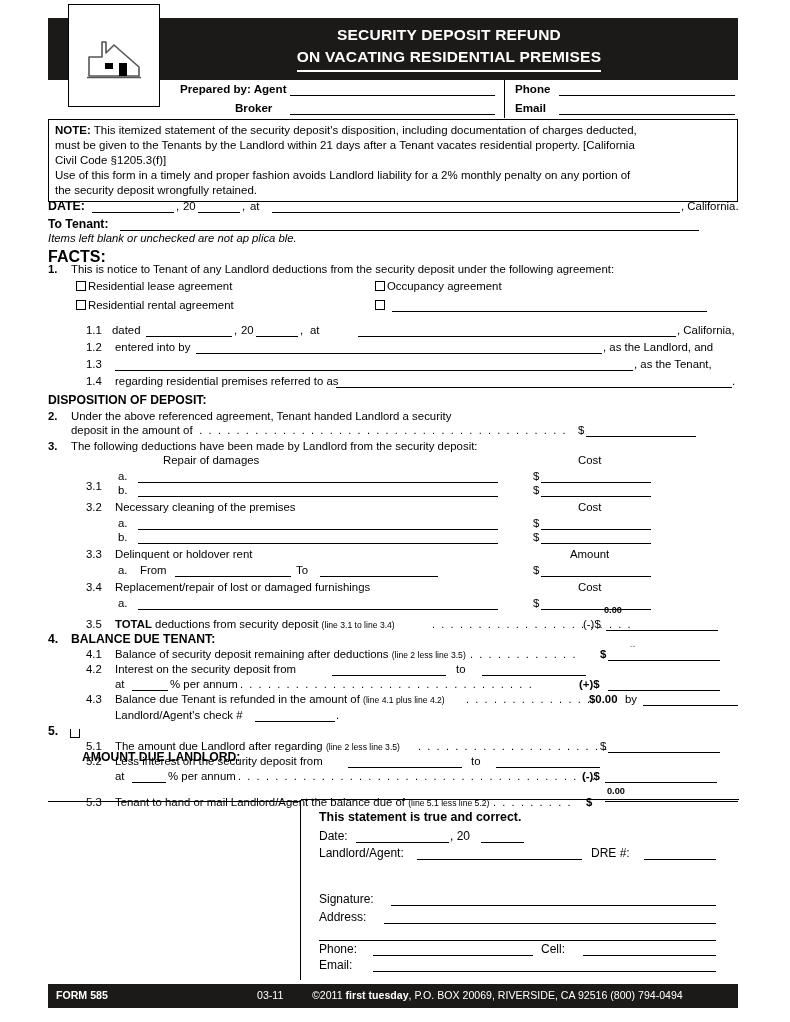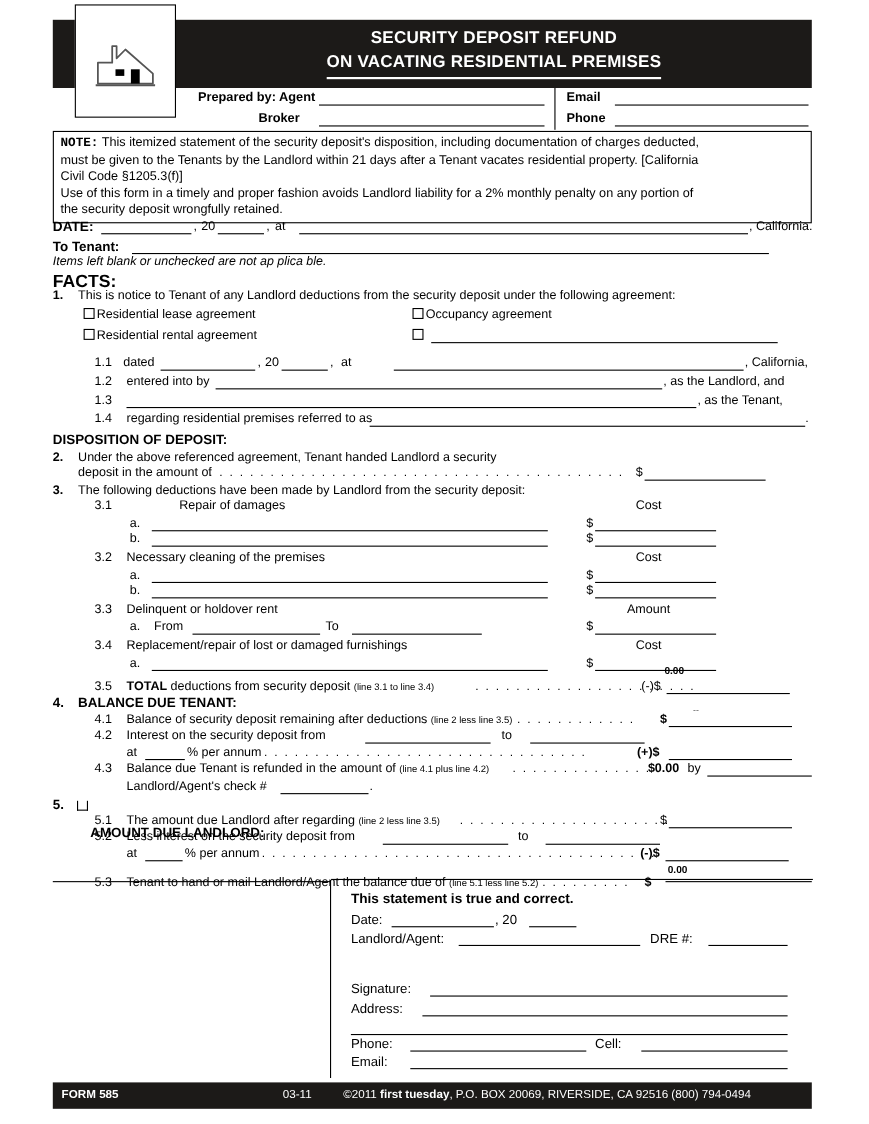--- a/index.html
+++ b/index.html
@@ -110,21 +110,21 @@
     position: absolute;
     left: 48px;
     top: 119px;
     width: 690px;
     border: 1.4px solid #000;
     box-sizing: border-box;
     padding: 3px 5px 3px 6px;
     font-size: 11.5px;
     line-height: 1.30;
   }
-  .note b { font-weight: bold; font-family: Liberation Mono, monospace; }
+  .note b { font-weight: bold; }
 
   
   .abs { position: absolute; white-space: nowrap; }
   .b { font-weight: bold; }
   .i { font-style: italic; }
   .sm { font-size: 8.6px; }
   .tiny { font-size: 9.2px; font-weight: bold; }
 
   .chk {
     display: inline-block;
@@ -209,25 +209,25 @@
         <span class="prep-lbl" style="left:20px;">Prepared by: Agent</span>
         <span class="ln" style="left:130px; top:15px; width:205px;"></span>
       </div>
       <div class="prep-row">
         <span class="prep-lbl" style="left:75px;">Broker</span>
         <span class="ln" style="left:130px; top:15px; width:205px;"></span>
       </div>
     </div>
     <div class="prep-right">
       <div class="prep-row">
-        <span class="prep-lbl" style="left:8px;">Email</span>
+        <span class="prep-lbl" style="left:8px;">Phone</span>
         <span class="ln" style="left:52px; top:15px; width:176px;"></span>
       </div>
       <div class="prep-row">
-        <span class="prep-lbl" style="left:8px;">Phone</span>
+        <span class="prep-lbl" style="left:8px;">Email</span>
         <span class="ln" style="left:52px; top:15px; width:176px;"></span>
       </div>
     </div>
   </div>
 
   <div class="note">
     <div>
       <b>NOTE:</b><span> This itemized statement of the security deposit's disposition, including documentation of charges deducted,</span>
     </div>
     <div>must be given to the Tenants by the Landlord within 21 days after a Tenant vacates residential property. [California</div>
@@ -300,21 +300,21 @@
   <div class="abs b" style="left:48px; top:410px;">2.</div>
   <div class="abs" style="left:71px; top:410px;">Under the above referenced agreement, Tenant handed Landlord a security</div>
   <div class="abs" style="left:71px; top:424px;">deposit in the amount of</div>
   <div class="abs dots" style="left:190px; top:424px; font-size:11px;">. . . . . . . . . . . . . . . . . . . . . . . . . . . . . . . . . . . . . . . . .</div>
   <div class="abs" style="left:578px; top:424px;">$</div>
   <span class="ln" style="left:586px; top:436px; width:110px;"></span>
 
   <div class="abs b" style="left:48px; top:440px;">3.</div>
   <div class="abs" style="left:71px; top:440px;">The following deductions have been made by Landlord from the security deposit:</div>
 
-  <div class="abs" style="left:86px; top:454px;">3.1</div>
+  <div class="abs" style="left:86px; top:480px;">3.1</div>
   <div class="abs" style="left:115px; top:454px;padding-left:48px;">Repair of damages</div>
   <div class="abs" style="left:578px; top:454px;">Cost</div>
   <div class="abs" style="left:118px; top:470px;">a.</div>
   <span class="ln" style="left:138px; top:482px; width:360px;"></span>
   <div class="abs" style="left:533px; top:470px;">$</div>
   <span class="ln" style="left:541px; top:482px; width:110px;"></span>
   <div class="abs" style="left:118px; top:484px;">b.</div>
   <span class="ln" style="left:138px; top:496px; width:360px;"></span>
   <div class="abs" style="left:533px; top:484px;">$</div>
   <span class="ln" style="left:541px; top:496px; width:110px;"></span>

